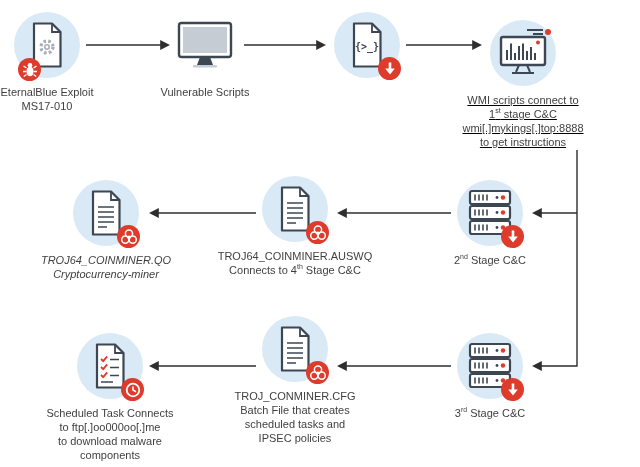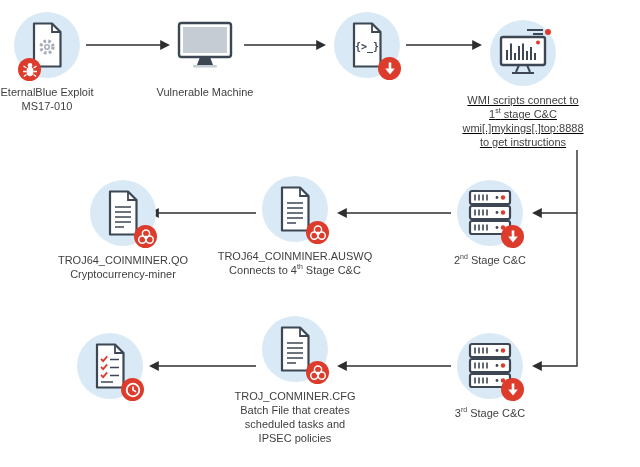--- a/index.html
+++ b/index.html
@@ -78,21 +78,21 @@
 
   <div class="node" style="left:120px;top:12px;">
     <div class="plain">
       <svg class="icon" width="58" height="50" viewBox="0 0 58 50">
         <rect x="3" y="3" width="52" height="34" rx="2.5" fill="#fff" stroke="currentColor" stroke-width="2.4"></rect>
         <rect x="7" y="7" width="44" height="26" fill="#c6ccd3"></rect>
         <path d="M24 37 L21 45 H37 L34 37 Z" fill="currentColor"></path>
         <rect x="17" y="45" width="24" height="2.5" rx="1.2" fill="#c6ccd3"></rect>
       </svg>
     </div>
-    <div class="label">Vulnerable Machine</div>
+    <div class="label">Vulnerable Scripts</div>
   </div>
 
   <div class="node" style="left:282px;top:12px;">
     <div class="bubble">
       <svg class="icon" width="38" height="46" viewBox="0 0 38 46">
         <path d="M6 1.5 H24 L32.5 10 V44.5 H6 Z" fill="#fff" stroke="currentColor" stroke-width="2.2" stroke-linejoin="round"></path>
         <path d="M24 1.5 V10 H32.5" fill="none" stroke="currentColor" stroke-width="1.8"></path>
         <text x="19" y="28" font-family="DejaVu Sans Mono, monospace" font-size="10" font-weight="bold" fill="currentColor" text-anchor="middle">{&gt;_}</text>
       </svg>
       <div class="badge">
@@ -111,21 +111,21 @@
         <circle cx="55" cy="5" r="3" fill="var(--accent)"></circle>
         <rect x="8" y="10" width="44" height="28" rx="2" fill="#fff" stroke="currentColor" stroke-width="2.4"></rect>
         <path d="M14 33 V23 M18 33 V16.5 M22 33 V26 M26 33 V19 M30 33 V16.5 M34 33 V24 M38 33 V20 M42 33 V26" stroke="currentColor" stroke-width="2" fill="none"></path>
         <circle cx="45" cy="15.5" r="2" fill="var(--accent)"></circle>
         <path d="M26 38 L23 45 M34 38 L37 45 M19 46 H41" stroke="currentColor" stroke-width="2" fill="none"></path>
       </svg>
     </div>
     <div class="label">WMI scripts connect to<br>1<sup>st</sup> stage C&amp;C<br>wmi[.]mykings[.]top:8888<br>to get instructions</div>
   </div>
 
-  <div class="node" style="left:38px;top:180px;">
+  <div class="node" style="left:21px;top:180px;font-style:italic;">
     <div class="bubble">
       <svg class="icon" width="38" height="46" viewBox="0 0 38 46">
         <path d="M6 1.5 H24 L32.5 10 V44.5 H6 Z" fill="#fff" stroke="currentColor" stroke-width="2.2" stroke-linejoin="round"></path>
         <path d="M24 1.5 V10 H32.5" fill="none" stroke="currentColor" stroke-width="1.8"></path>
         <path d="M11 17 H27 M11 22 H27 M11 27 H27 M11 32 H27 M11 37 H20" stroke="currentColor" stroke-width="1.6" fill="none"></path>
       </svg>
       <div class="badge">
         <svg width="22" height="22" viewBox="0 0 22 22">
           <circle cx="11" cy="7.6" r="3.6" stroke="#fff" stroke-width="1.5" fill="none"></circle>
           <circle cx="7.3" cy="13.6" r="3.6" stroke="#fff" stroke-width="1.5" fill="none"></circle>
@@ -198,20 +198,21 @@
         <path d="M10 32 l2.2 2.2 4 -4.8" stroke="var(--accent)" stroke-width="1.8" fill="none"></path>
         <path d="M19 16.5 H28 M19 24.5 H28 M19 32.5 H28 M10 39 H22" stroke="currentColor" stroke-width="1.5" fill="none"></path>
       </svg>
       <div class="badge">
         <svg width="22" height="22" viewBox="0 0 22 22">
           <circle cx="11" cy="11" r="6.3" stroke="#fff" stroke-width="1.8" fill="none"></circle>
           <path d="M11 7.5 V11 L14 12.8" stroke="#fff" stroke-width="1.6" fill="none"></path>
         </svg>
       </div>
     </div>
+    <div class="label">Scheduled Task Connects<br>to ftp[.]oo000oo[.]me<br>to download malware<br>components</div>
   </div>
 
   <div class="node" style="left:210px;top:316px;">
     <div class="bubble">
       <svg class="icon" width="38" height="46" viewBox="0 0 38 46">
         <path d="M6 1.5 H24 L32.5 10 V44.5 H6 Z" fill="#fff" stroke="currentColor" stroke-width="2.2" stroke-linejoin="round"></path>
         <path d="M24 1.5 V10 H32.5" fill="none" stroke="currentColor" stroke-width="1.8"></path>
         <path d="M11 17 H27 M11 22 H27 M11 27 H27 M11 32 H27 M11 37 H20" stroke="currentColor" stroke-width="1.6" fill="none"></path>
       </svg>
       <div class="badge">

